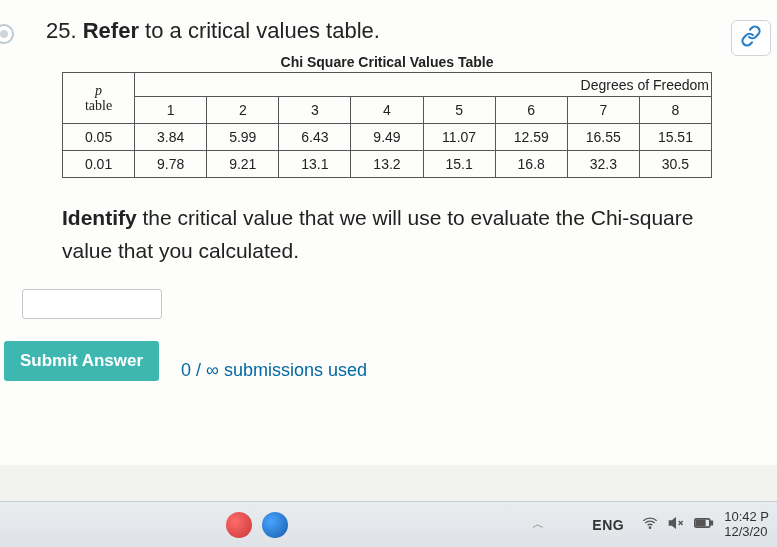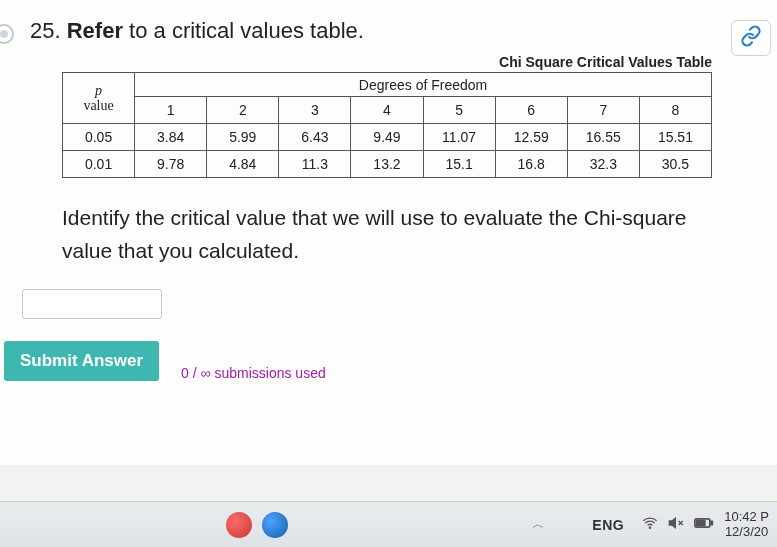--- a/index.html
+++ b/index.html
@@ -31,26 +31,26 @@
   .qmarker::after {
     content: "";
     position: absolute;
     left: 4px; top: 4px; width: 8px; height: 8px;
     border-radius: 50%;
     background: #cfd7de;
   }
   .qline {
     font-size: 22px;
     font-weight: 400;
-    margin-left: 8px;
+    margin-left: 24px;
   }
   .qnum { font-weight: 400; }
   .qverb { font-weight: 700; }
   .table-title {
-    text-align: right;
+    text-align: center;
     font-weight: 700;
     font-size: 14px;
     margin-top: 10px;
     margin-bottom: 2px;
     margin-left: 40px;
     width: 650px;
   }
   .chi-table {
     border-collapse: collapse;
     margin-left: 40px;
@@ -62,34 +62,35 @@
     text-align: center;
     font-size: 14px;
     padding: 5px 2px;
     vertical-align: middle;
     font-weight: 400;
   }
   .chi-table .dof-header {
     border-bottom: 1px solid #555;
     font-weight: 400;
     padding: 4px 2px 3px;
+    text-align: right;
   }
   .chi-table .p-label {
     font-style: italic;
     font-family: Georgia, serif;
     font-size: 14px;
     line-height: 1.1;
   }
   .question-text {
     margin: 24px 10px 0 40px;
     font-size: 21px;
     line-height: 1.55;
     max-width: 660px;
   }
-  .question-text .strong { font-weight: 400; }
+  .question-text .strong { font-weight: 700; }
   .answer-input {
     display: block;
     margin: 22px 0 0 0;
     width: 140px;
     height: 30px;
     border: 1px solid #c7c7c7;
     border-radius: 3px;
     padding: 4px 6px;
     font-size: 14px;
     background: #fff;
@@ -108,21 +109,21 @@
   .submit-btn {
     background: #3db7b0;
     color: #fff;
     border: none;
     border-radius: 3px;
     padding: 10px 16px;
     font-size: 17px;
     font-weight: 600;
     cursor: pointer;
   }
-  .sub-count { font-size: 14px; color: #a21caf; }
+  .sub-count { font-size: 18px; color: #0369a1; }
   .link-badge {
     position: absolute;
     right: 6px;
     top: 20px;
     width: 40px;
     height: 36px;
     border: 1px solid #cfd3d7;
     border-radius: 6px;
     background: #fff;
     display: flex;
@@ -146,21 +147,21 @@
     color: #333;
   }
   .taskbar .tray { display: flex; align-items: center; gap: 10px; }
   .taskbar .lang {
     font-weight: 600;
     padding: 4px 8px;
     letter-spacing: 0.5px;
     margin-left: 30px;
   }
   .taskbar .clock {
-    text-align: center;
+    text-align: left;
     line-height: 1.1;
     font-size: 13px;
     padding-right: 2px;
   }
   .tray-icon { font-size: 15px; color: #555; }
   .chevron { font-size: 12px; color: #666; }
   .taskbar-left {
     flex: 1;
     display: flex;
     gap: 10px;
@@ -194,21 +195,21 @@
     <span>to a critical values table.</span>
   </div>
 
   <div class="table-title">Chi Square Critical Values Table</div>
 
   <table class="chi-table">
     <tbody>
         <tr>
       <td rowspan="2" class="p-label">
         <div>p</div>
-        <div style="font-style:normal">value</div>
+        <div style="font-style:normal">table</div>
       </td>
       <td colspan="8" class="dof-header">Degrees of Freedom</td>
     </tr>
     <tr>
       <td>1</td>
       <td>2</td>
       <td>3</td>
       <td>4</td>
       <td>5</td>
       <td>6</td>
@@ -222,22 +223,22 @@
       <td>6.43</td>
       <td>9.49</td>
       <td>11.07</td>
       <td>12.59</td>
       <td>16.55</td>
       <td>15.51</td>
     </tr>
     <tr>
       <td>0.01</td>
       <td>9.78</td>
-      <td>4.84</td>
-      <td>11.3</td>
+      <td>9.21</td>
+      <td>13.1</td>
       <td>13.2</td>
       <td>15.1</td>
       <td>16.8</td>
       <td>32.3</td>
       <td>30.5</td>
     </tr>
   </tbody>
     </table>
 
   <div class="question-text">

